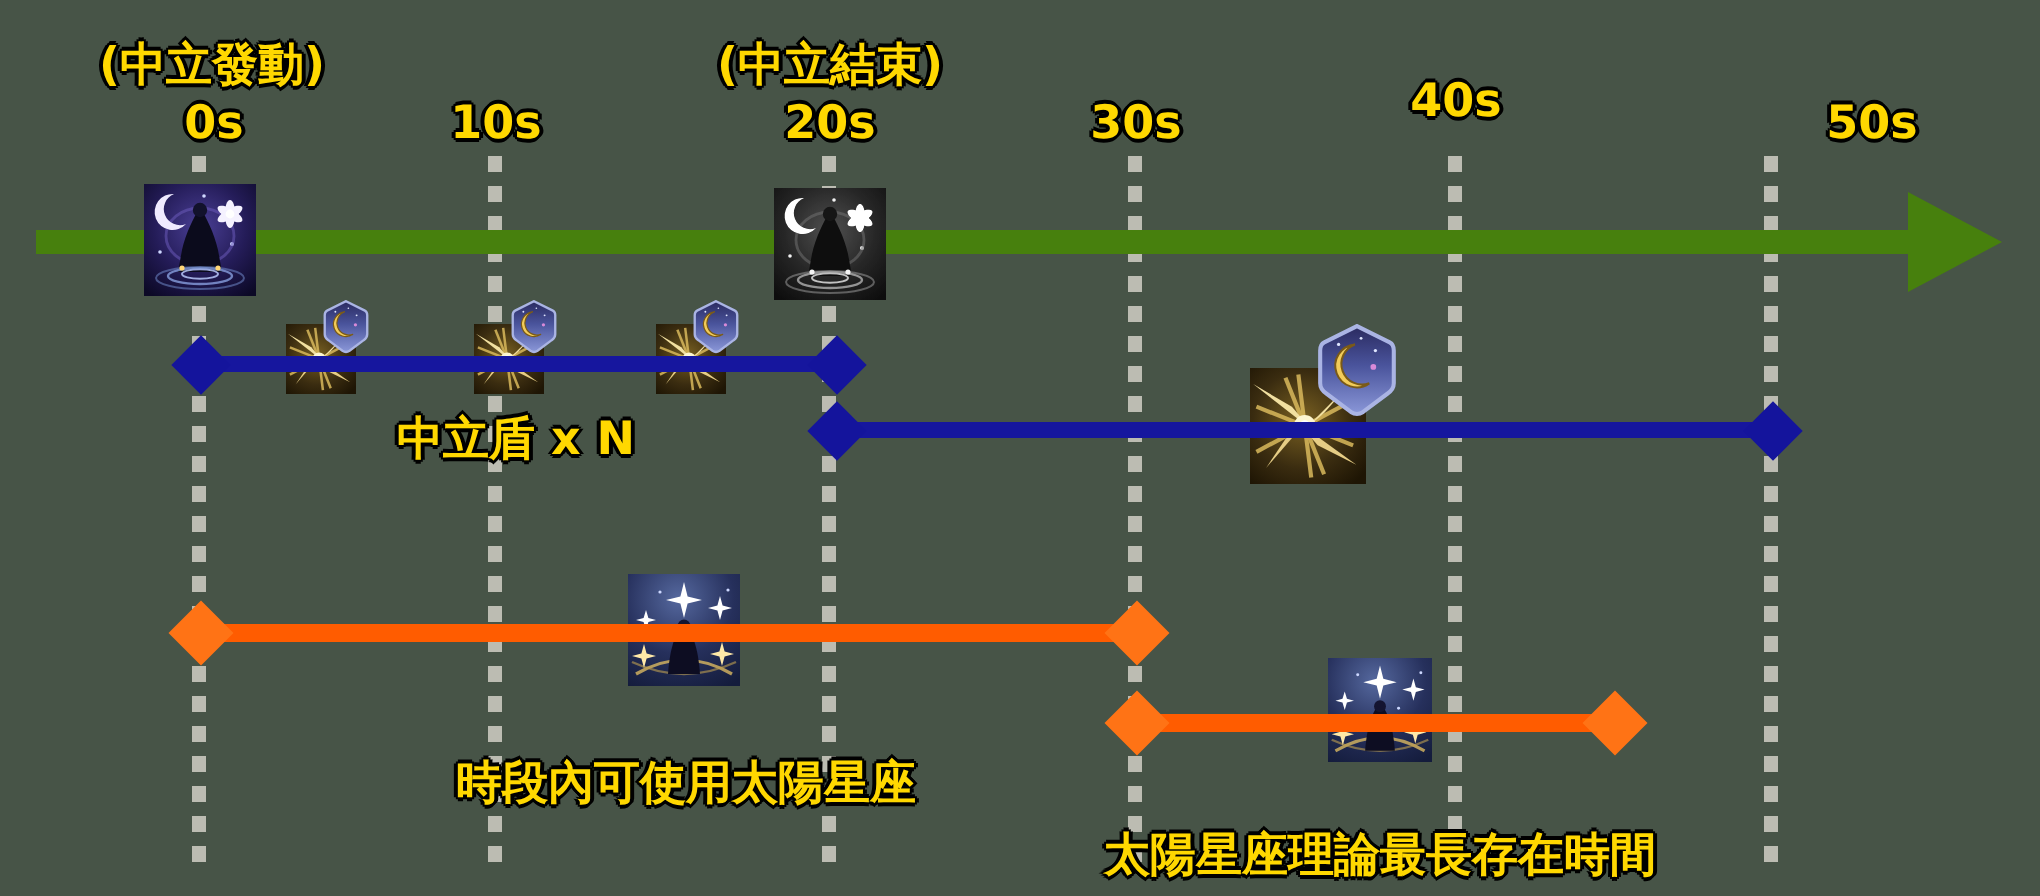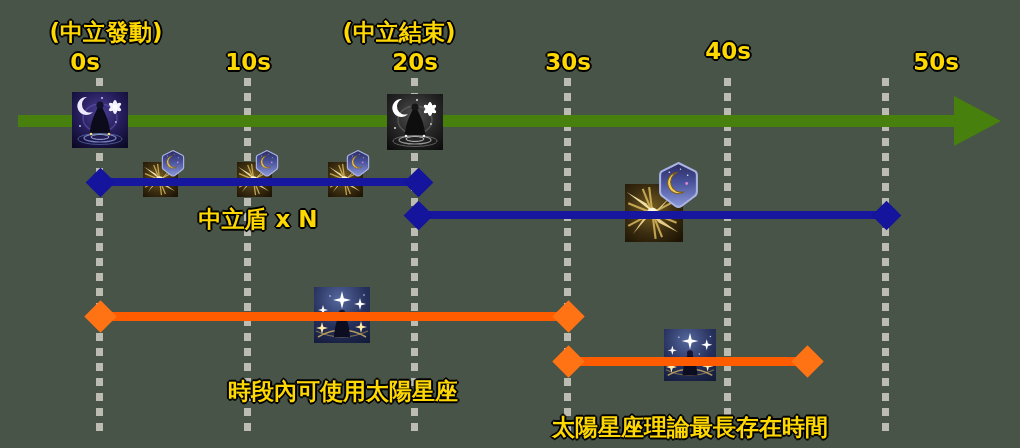--- a/index.html
+++ b/index.html
@@ -131,23 +131,23 @@
   <div class="grid" style="left:244px"></div>
   <div class="grid" style="left:411px"></div>
   <div class="grid" style="left:564px"></div>
   <div class="grid" style="left:724px"></div>
   <div class="grid" style="left:882px"></div>
 
   <div class="greenbar"></div>
   <div class="greenhead"></div>
 
   <div class="lbl" style="left:106px;top:17px">(中立發動)</div>
-  <div class="lbl" style="left:399px;top:17px">(中立結束)</div>
-
-  <div class="lbl" style="left:85px;top:49px">0s</div>
+  <div class="lbl" style="left:415px;top:17px">(中立結束)</div>
+
+  <div class="lbl" style="left:107px;top:49px">0s</div>
   <div class="lbl" style="left:248px;top:49px">10s</div>
   <div class="lbl" style="left:415px;top:49px">20s</div>
   <div class="lbl" style="left:568px;top:49px">30s</div>
   <div class="lbl" style="left:728px;top:38px">40s</div>
   <div class="lbl" style="left:936px;top:49px">50s</div>
 
   <div class="icon" style="left:72px;top:92px;width:56px;height:56px">
     <svg viewBox="0 0 56 56">
         <use href="#sym-neutral"></use>
       </svg>

